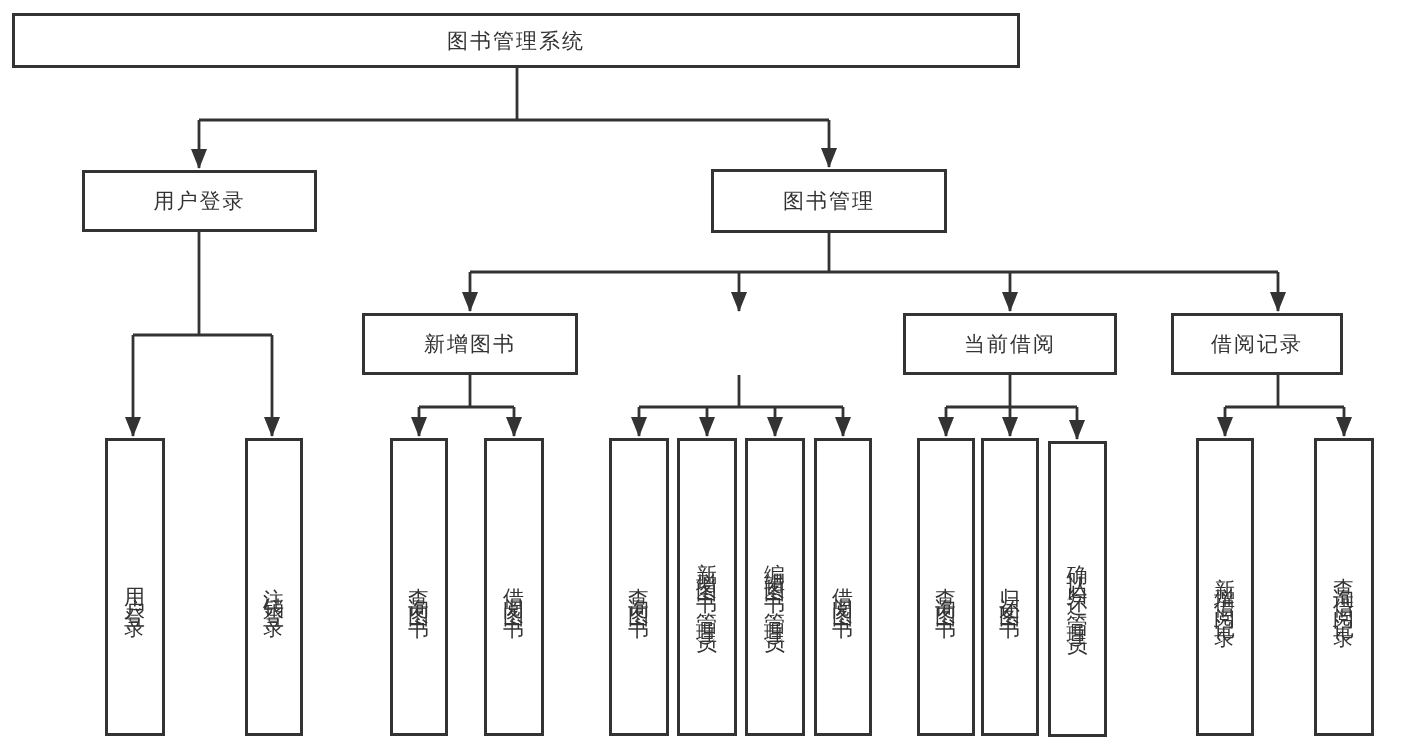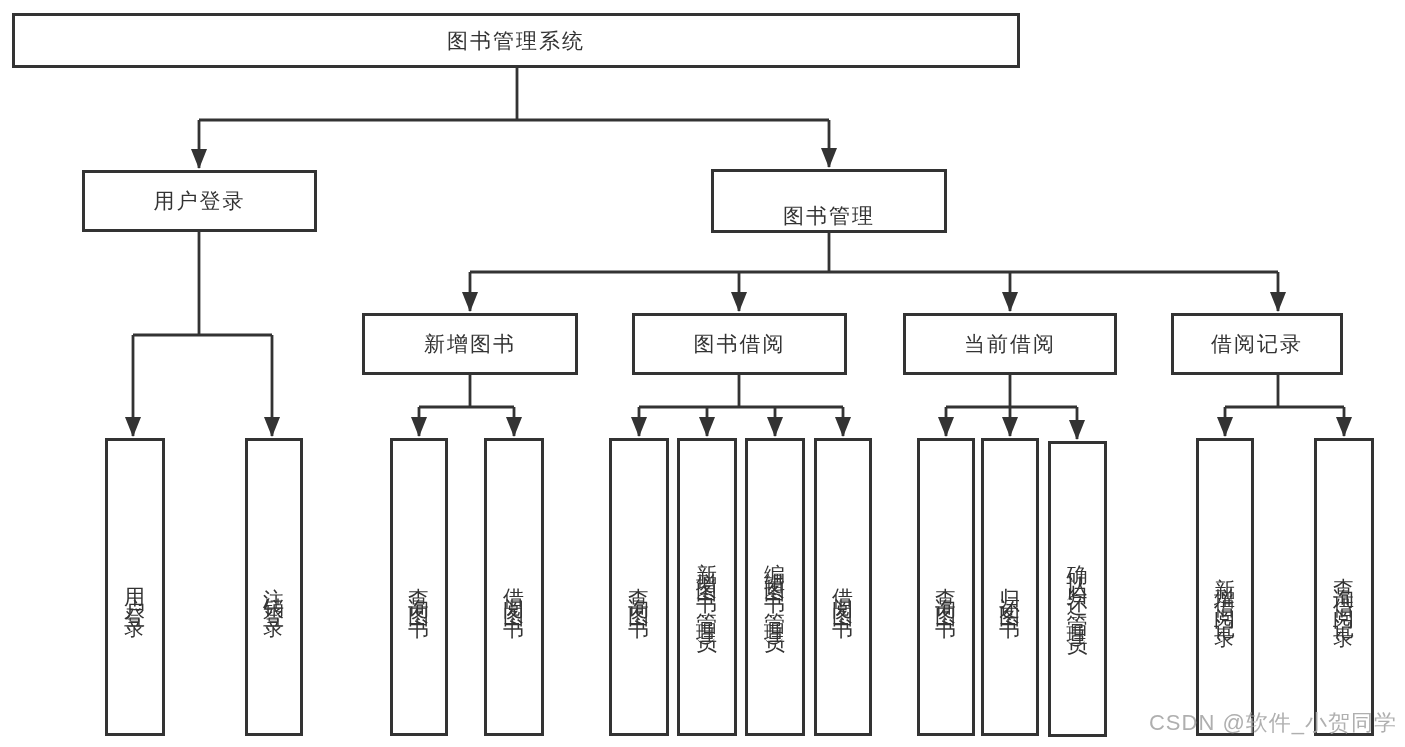--- a/index.html
+++ b/index.html
@@ -105,29 +105,26 @@
     </g>
   </svg>
 
   <div class="box" style="left:12px; top:13px; width:1008px; height:55px;">
     <span class="hlabel">图书管理系统</span>
   </div>
 
   <div class="box" style="left:82px; top:170px; width:235px; height:62px;">
     <span class="hlabel">用户登录</span>
   </div>
-  <div class="box" style="left:711px; top:169px; width:236px; height:64px;align-items:flex-end;">
+  <div class="box" style="left:711px; top:169px; width:236px; height:64px;">
     <span class="hlabel">图书管理</span>
   </div>
 
   <div class="box" style="left:362px; top:313px; width:216px; height:62px;">
     <span class="hlabel">新增图书</span>
-  </div>
-  <div class="box" style="left:632px; top:313px; width:215px; height:62px;">
-    <span class="hlabel">图书借阅</span>
   </div>
   <div class="box" style="left:903px; top:313px; width:214px; height:62px;text-align:center;">
     <span class="hlabel">当前借阅</span>
   </div>
   <div class="box" style="left:1171px; top:313px; width:172px; height:62px;">
     <span class="hlabel">借阅记录</span>
   </div>
 
   <div class="box vbox" style="left:105px; top:438px; width:60px; height:298px;">
     <span class="vlabel">用户登录</span>
@@ -166,15 +163,14 @@
     <span class="vlabel">确认归还（管理员）</span>
   </div>
 
   <div class="box vbox" style="left:1196px; top:438px; width:58px; height:298px;">
     <span class="vlabel">新增借阅记录</span>
   </div>
   <div class="box vbox" style="left:1314px; top:438px; width:60px; height:298px;">
     <span class="vlabel">查询借阅记录</span>
   </div>
 
-  <div id="watermark">CSDN @软件_小贺同学</div>
 
 </div>
 
 </body></html>

